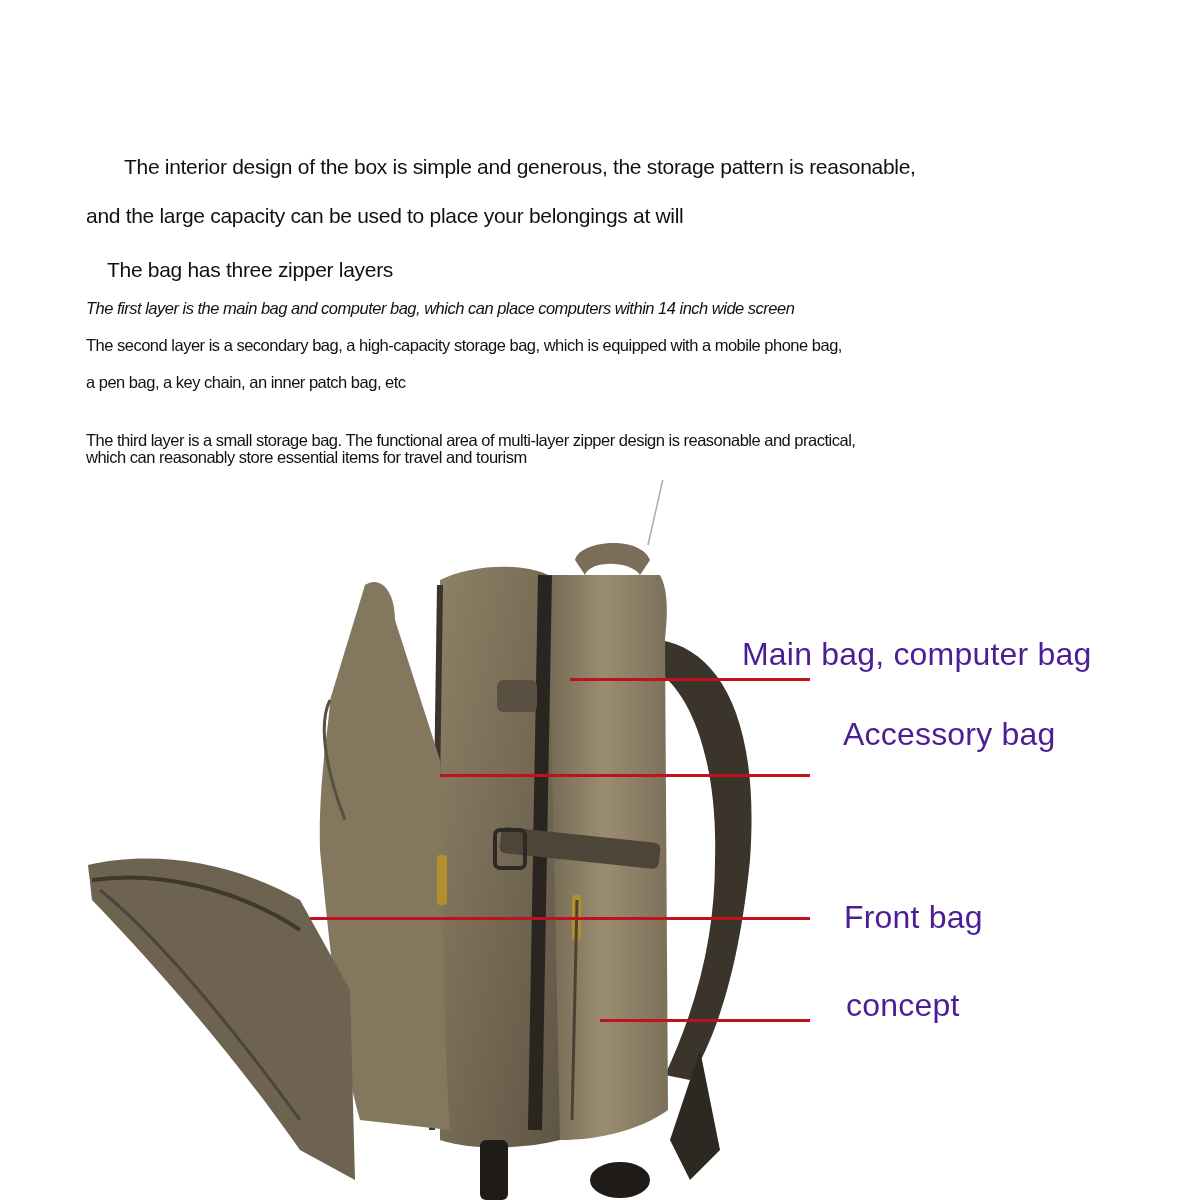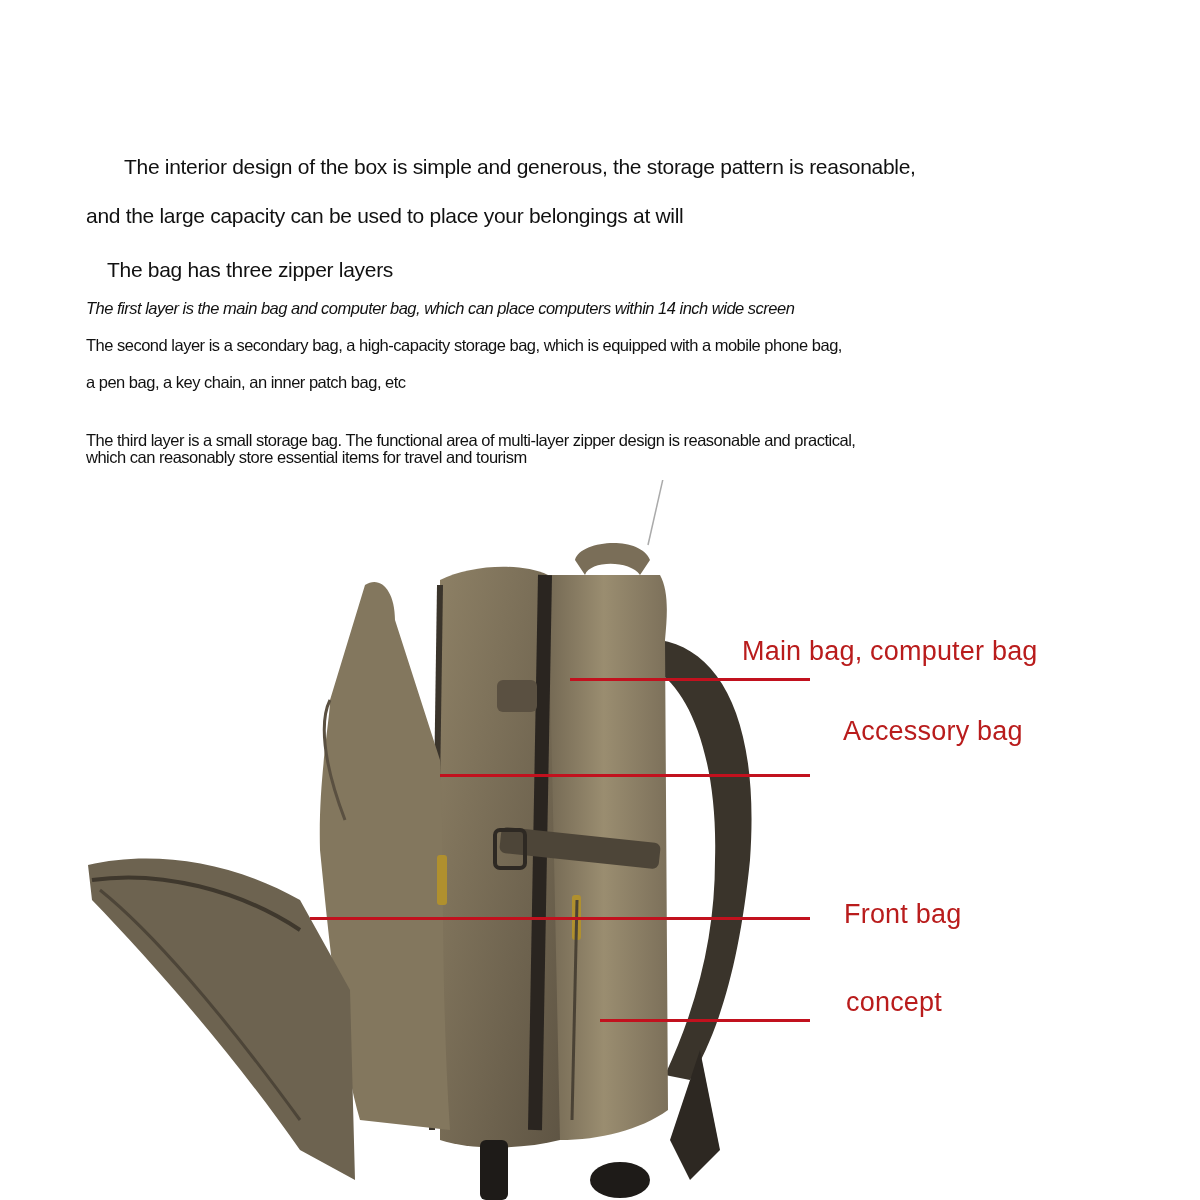--- a/index.html
+++ b/index.html
@@ -15,21 +15,21 @@
     .desc-lg {
       position: absolute; left: 86px; width: 1060px; color: #111;
       font-size: 21px; white-space: nowrap; letter-spacing: -0.3px;
     }
     .desc-sm {
       position: absolute; left: 86px; width: 1060px; color: #111;
       font-size: 16.5px; white-space: nowrap; letter-spacing: -0.5px;
     }
     .bag-figure { position: absolute; left: 0; top: 480px; width: 1200px; height: 720px; }
     .callout-label {
-      position: absolute; color: #b91c1c; font-size: 27px; white-space: nowrap; letter-spacing: 0.2px;
+      position: absolute; color: #4c1d95; font-size: 32px; white-space: nowrap; letter-spacing: 0.2px;
     }
     .leader {
       position: absolute; height: 3px; background: #c2111e;
     }
   </style>
 </head>
 <body>
 
 <div class="intro">
 </div>

